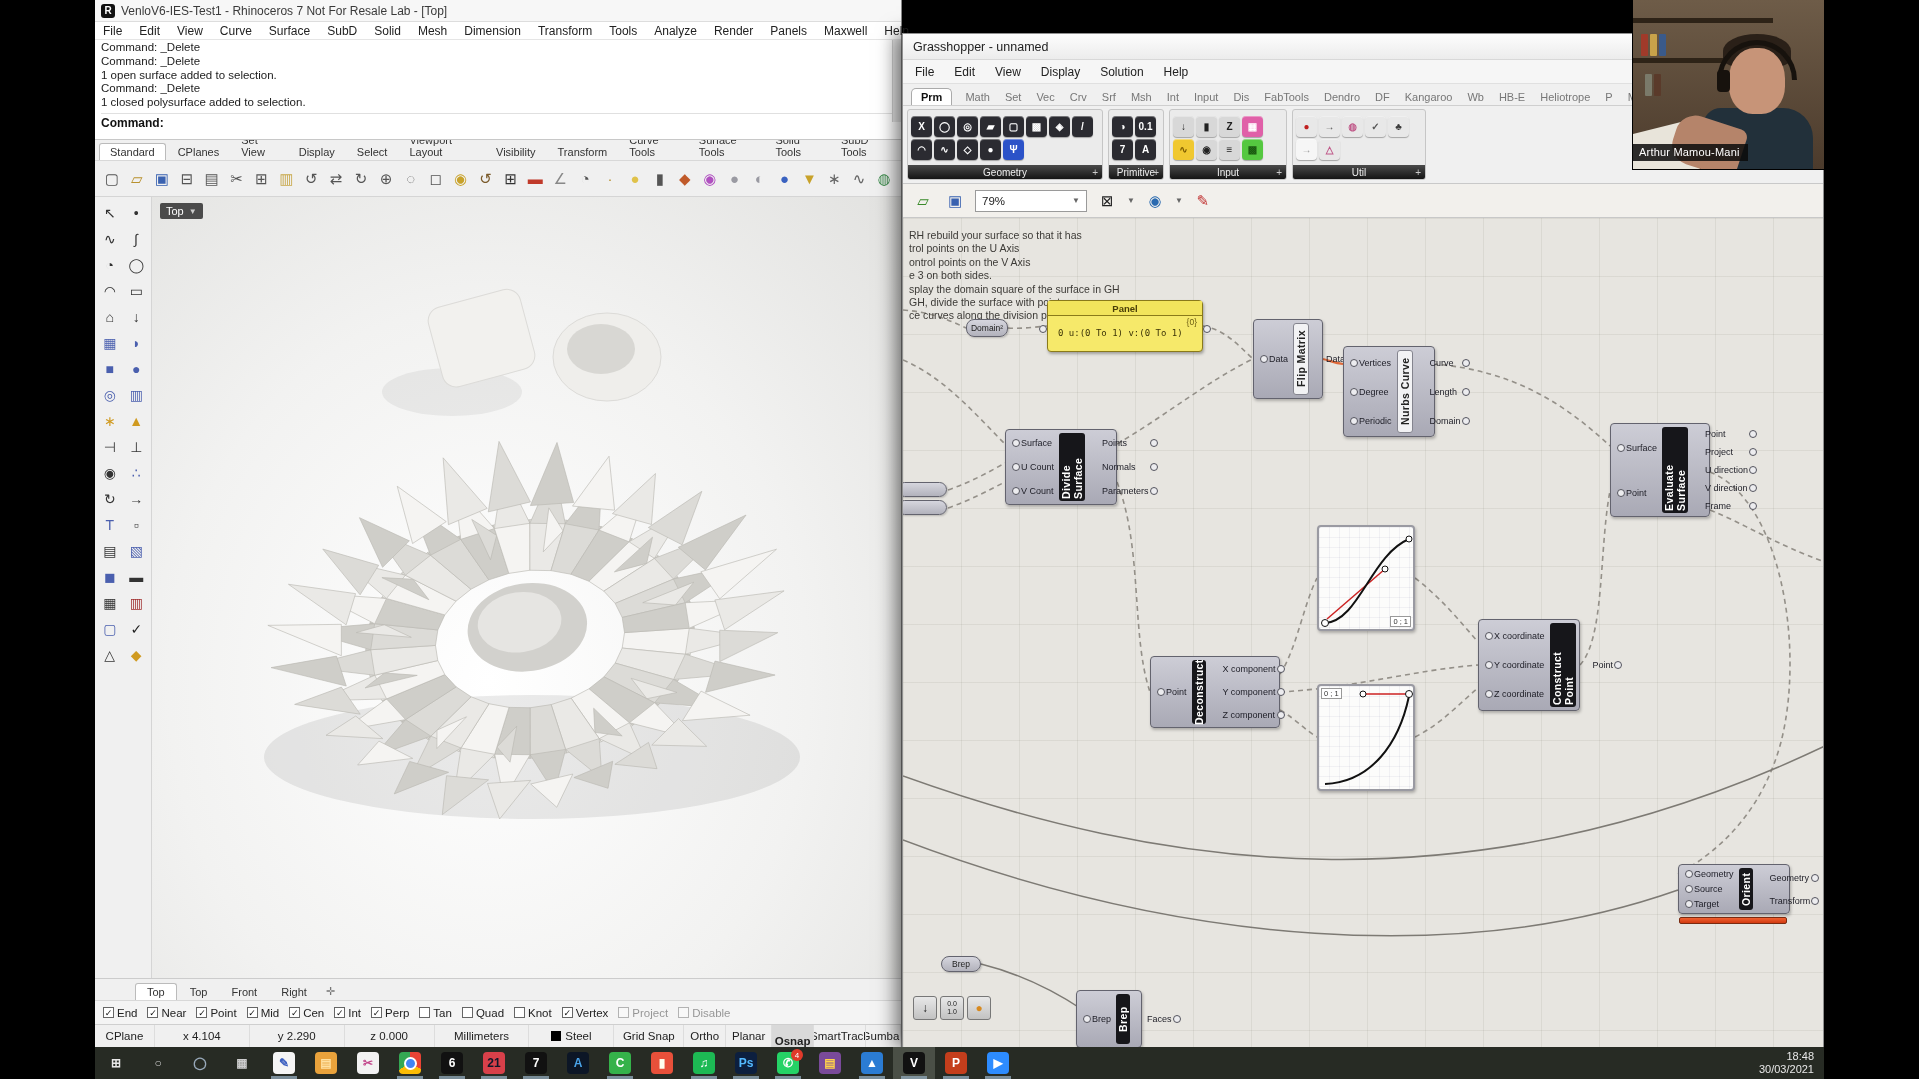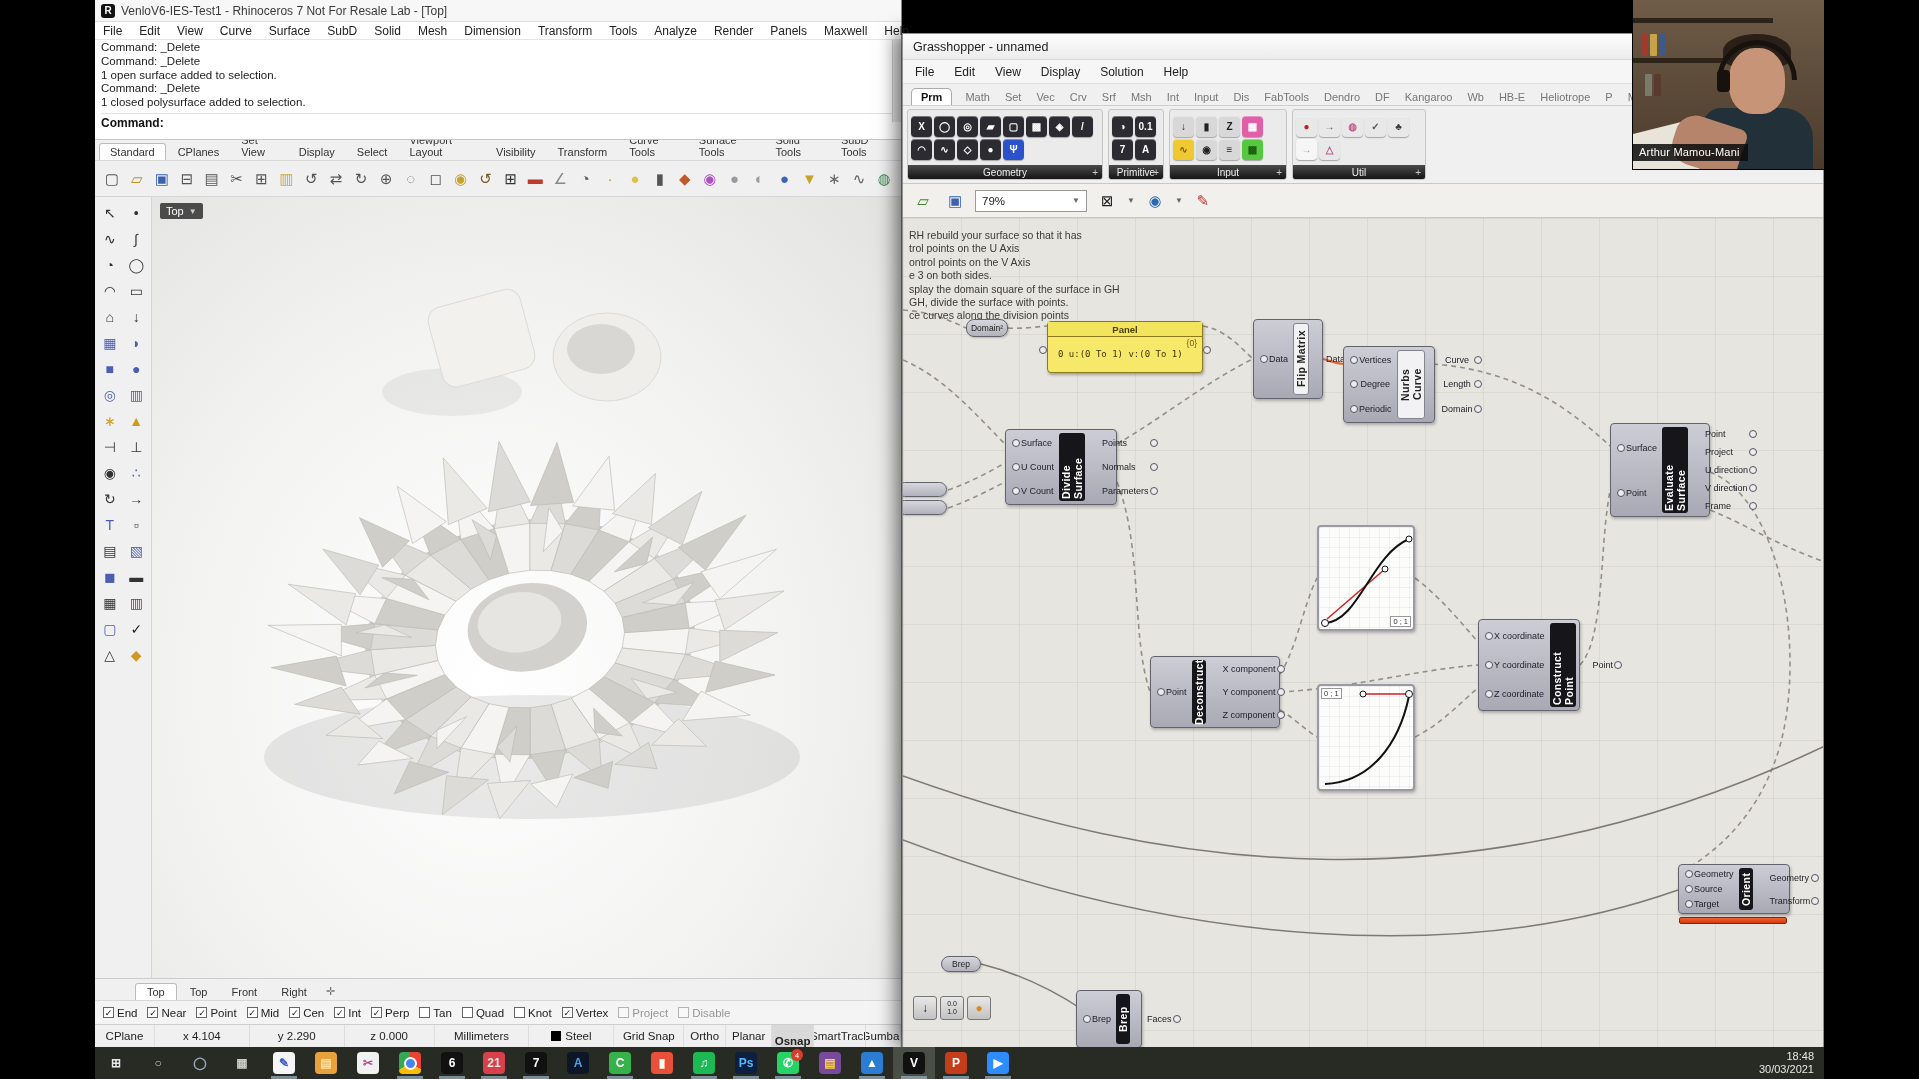--- a/index.html
+++ b/index.html
@@ -599,37 +599,37 @@
           <div>e 3 on both sides.</div>
           <div>splay the domain square of the surface in GH</div>
           <div>GH, divide the surface with points.</div>
           <div>ce curves along the division points</div>
         </div>
 
       <div class="capsule" style="left:63px;top:101px;width:42px;height:18px;">
         <span>Domain²</span>
       </div>
 
-      <div class="gh-panel" style="left:144px;top:82px;width:156px;height:52px;margin-top:21px;">
+      <div class="gh-panel" style="left:144px;top:82px;width:156px;height:52px;">
         <div class="ph">Panel</div>
         <div class="pbadge">{0}</div>
         <div class="ptext">0 u:(0 To 1) v:(0 To 1)</div>
       </div>
 
       <div class="node" style="left:350px;top:101px;width:70px;height:80px;">
         <div class="ins">
             <div>Data</div>
           </div>
         <div class="vlabel light">Flip Matrix</div>
         <div class="outs">
             <div>Data</div>
           </div>
       </div>
 
-      <div class="node" style="left:440px;top:128px;width:92px;height:77px;text-align:center;">
+      <div class="node" style="left:440px;top:128px;width:92px;height:91px;">
         <div class="ins">
           <div>Vertices</div>
           <div>Degree</div>
           <div>Periodic</div>
         </div>
         <div class="vlabel light">Nurbs Curve</div>
         <div class="outs">
           <div>Curve</div>
           <div>Length</div>
           <div>Domain</div>
@@ -792,21 +792,21 @@
         <div class="tbi">
           <span class="ic" style="background: rgb(242, 242, 242); color: rgb(194, 68, 138);">✂</span>
         </div>
         <div class="tbi ul">
           <span class="ic chrome" style="color: rgb(255, 255, 255);"></span>
         </div>
         <div class="tbi ul">
           <span class="ic" style="background: rgb(17, 17, 17); color: rgb(255, 255, 255);">6</span>
         </div>
         <div class="tbi ul">
-          <span class="ic" style="background: rgb(216, 64, 74); color: #e5e5e5;">21</span>
+          <span class="ic" style="background: rgb(216, 64, 74); color: #0f172a;">21</span>
         </div>
         <div class="tbi ul">
           <span class="ic" style="background: rgb(17, 17, 17); color: rgb(255, 255, 255);">7</span>
         </div>
         <div class="tbi">
           <span class="ic" style="background: rgb(12, 22, 38); color: rgb(74, 163, 232);">A</span>
         </div>
         <div class="tbi ul">
           <span class="ic" style="background: rgb(53, 178, 74); color: rgb(255, 255, 255);">C</span>
         </div>

